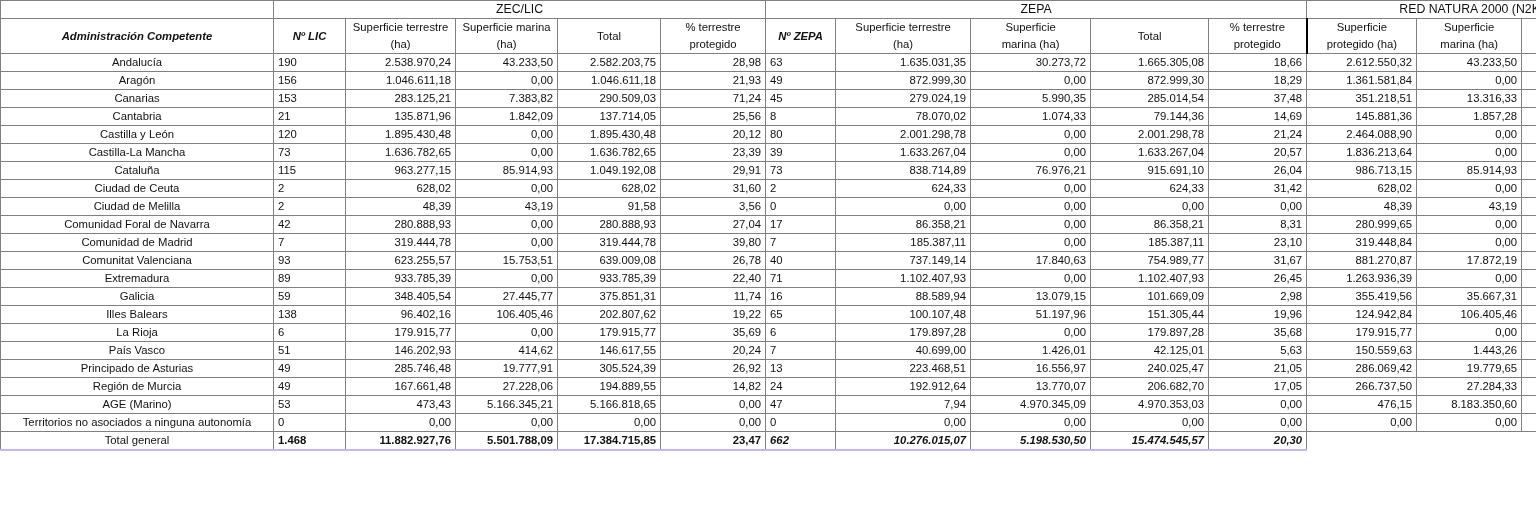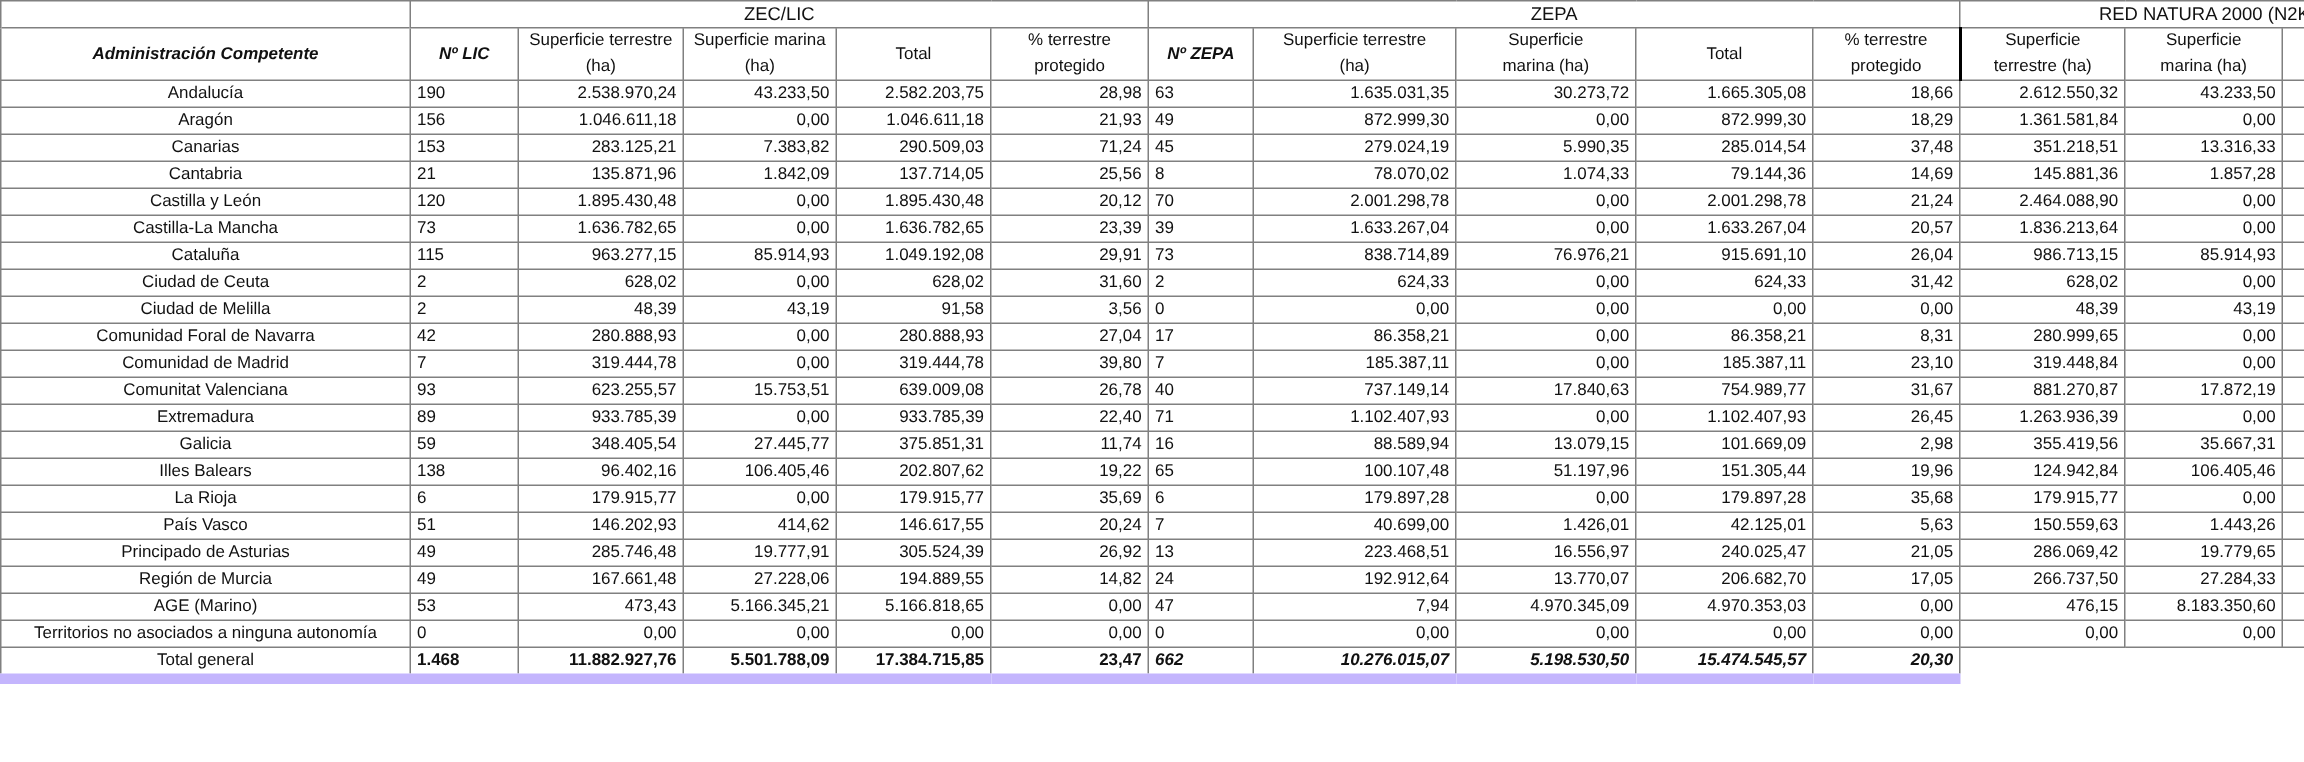--- a/index.html
+++ b/index.html
@@ -52,21 +52,21 @@
   .band2 td.n2kstart{border-left:2px solid #000000;}
   
   tbody tr td{height:18px;}
   td.name{text-align:center;}
   td.num{text-align:right;}
   td.cnt{text-align:left;font-weight:bold;}
   td.n2kstart{border-left:2px solid #000000;}
   
   tr.total td{
     border-top:1px solid #000000;
-    border-bottom:7px solid #c4b5fd;
+    border-bottom:2px solid #c4b5fd;
     font-weight:bold;
   }
   tr.total td.name{font-weight:normal;}
   tr.total td.zepa{font-style:italic;}
   tr.total td.empty{border:none;}
   
   col.c-name{width:273px;}
   col.c-liccnt{width:72px;}
   col.c-licter{width:110px;}
   col.c-licmar{width:102px;}
@@ -133,21 +133,21 @@
         <span>Superficie</span><br>
         <span>marina (ha)</span>
       </td>
       <td>Total</td>
       <td>
         <span>% terrestre</span><br>
         <span>protegido</span>
       </td>
       <td class="n2kstart">
         <span>Superficie</span><br>
-        <span>terrestre (ha)</span>
+        <span>protegido (ha)</span>
       </td>
       <td>
         <span>Superficie</span><br>
         <span>marina (ha)</span>
       </td>
       <td>Total</td>
     </tr>
   </thead>
   <tbody id="tbody">
       <tr>
@@ -214,21 +214,21 @@
         <td class="num">1.857,28</td>
         <td class="num">147.738,64</td>
       </tr>
       <tr>
         <td class="name">Castilla y León</td>
         <td class="cnt">120</td>
         <td class="num">1.895.430,48</td>
         <td class="num">0,00</td>
         <td class="num">1.895.430,48</td>
         <td class="num">20,12</td>
-        <td class="cnt zepa">70</td>
+        <td class="cnt zepa">80</td>
         <td class="num zepa">2.001.298,78</td>
         <td class="num zepa">0,00</td>
         <td class="num zepa">2.001.298,78</td>
         <td class="num zepa">21,24</td>
         <td class="num n2kstart">2.464.088,90</td>
         <td class="num">0,00</td>
         <td class="num">2.464.088,90</td>
       </tr>
       <tr>
         <td class="name">Castilla-La Mancha</td>

